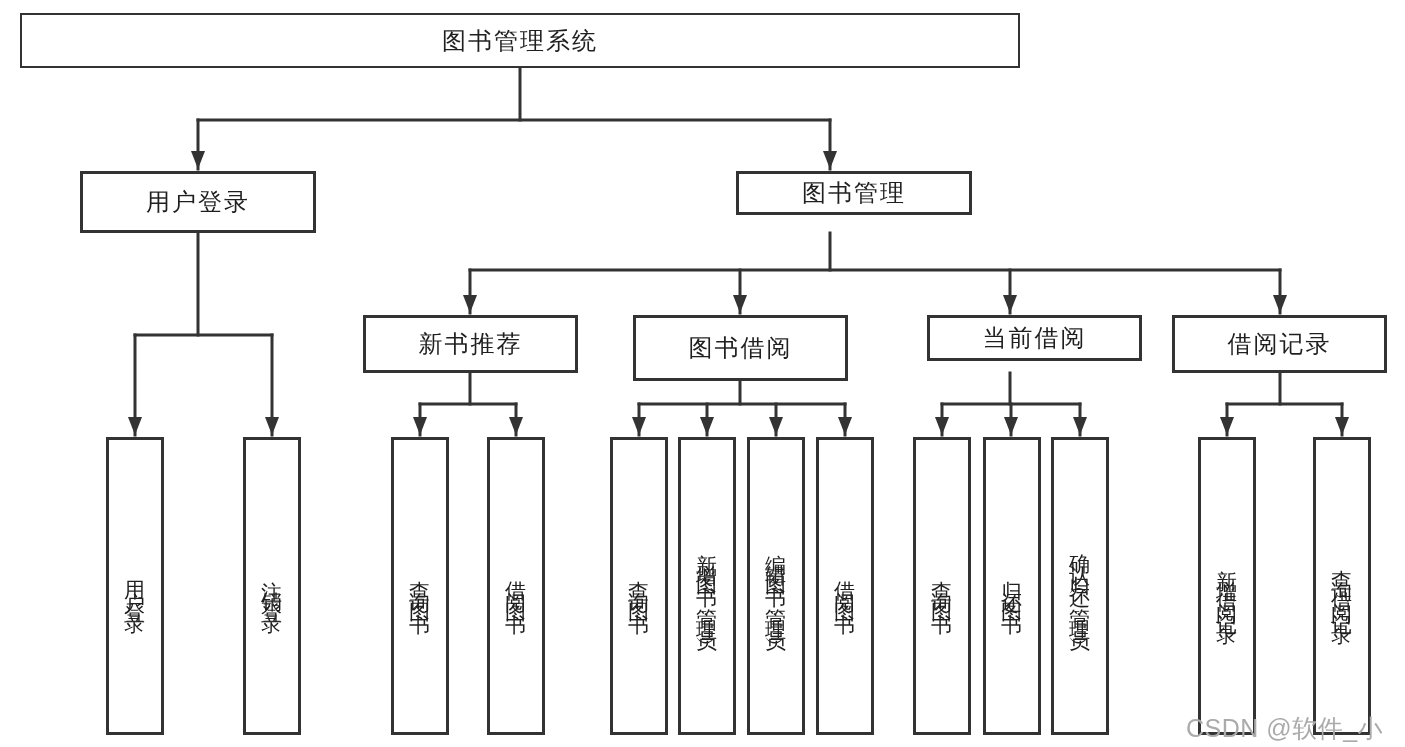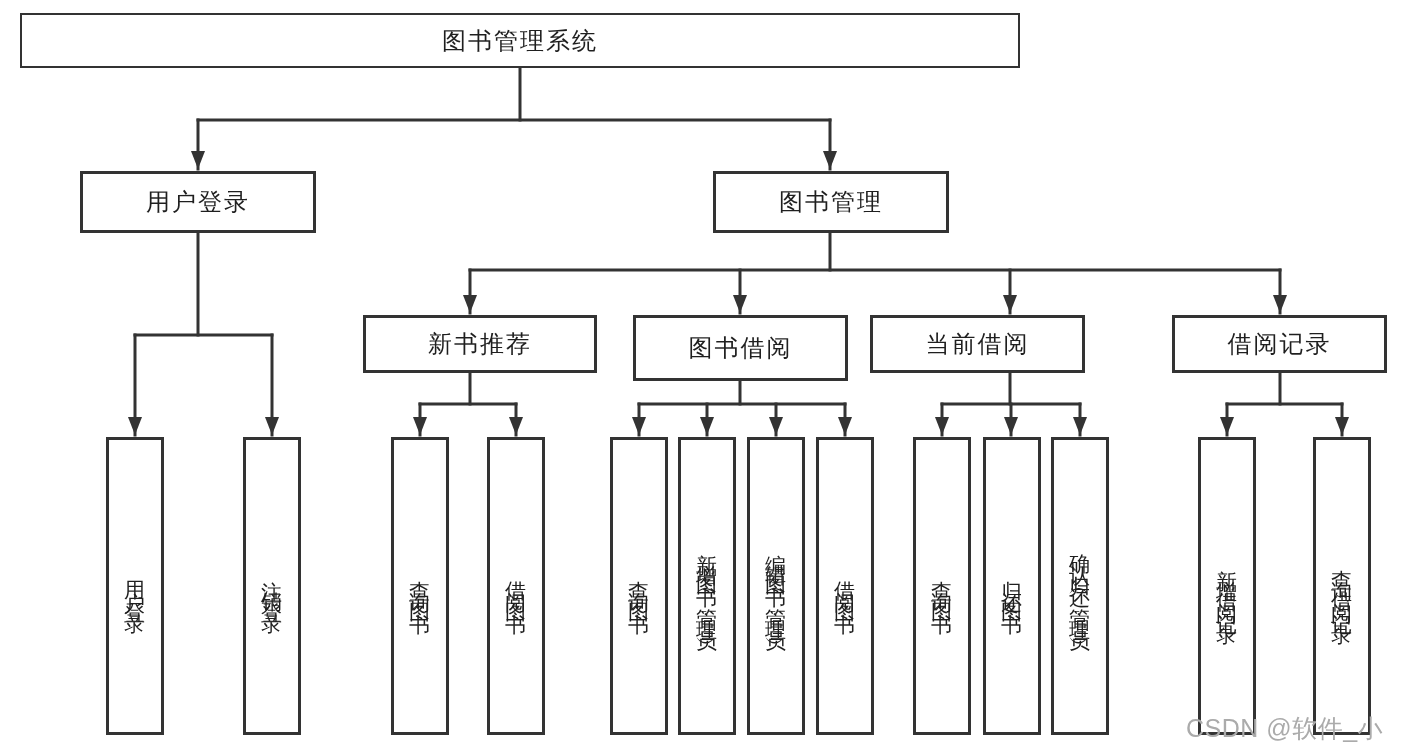--- a/index.html
+++ b/index.html
@@ -94,25 +94,25 @@
       <path class="ln" d="M1280,373 V404"></path>
       <path class="ln" d="M1227,404 H1342"></path>
       <path class="ln" d="M1227,404 V435" marker-end="url(#arrowhead)"></path>
       <path class="ln" d="M1342,404 V435" marker-end="url(#arrowhead)"></path>
     </g>
   </svg>
 
   <div class="node h root" style="left:20px;top:13px;width:1000px;height:55px">图书管理系统</div>
 
   <div class="node h" style="left:80px;top:171px;width:236px;height:62px">用户登录</div>
-  <div class="node h" style="left:713px;top:171px;width:236px;height:62px">图书管理</div>
+  <div class="node h" style="left:736px;top:171px;width:236px;height:44px">图书管理</div>
 
-  <div class="node h" style="left:363px;top:315px;width:234px;height:58px">新书推荐</div>
+  <div class="node h" style="left:363px;top:315px;width:215px;height:58px">新书推荐</div>
   <div class="node h" style="left:633px;top:315px;width:215px;height:66px">图书借阅</div>
-  <div class="node h" style="left:870px;top:315px;width:215px;height:58px">当前借阅</div>
+  <div class="node h" style="left:927px;top:315px;width:215px;height:46px">当前借阅</div>
   <div class="node h" style="left:1172px;top:315px;width:215px;height:58px">借阅记录</div>
 
   <div class="node v" style="left:106px;top:437px;width:58px;height:298px">用户登录</div>
   <div class="node v" style="left:243px;top:437px;width:58px;height:298px">注销登录</div>
 
   <div class="node v" style="left:391px;top:437px;width:58px;height:298px">查询图书</div>
   <div class="node v" style="left:487px;top:437px;width:58px;height:298px">借阅图书</div>
 
   <div class="node v" style="left:610px;top:437px;width:58px;height:298px">查询图书</div>
   <div class="node v" style="left:678px;top:437px;width:58px;height:298px">新增图书（管理员）</div>

